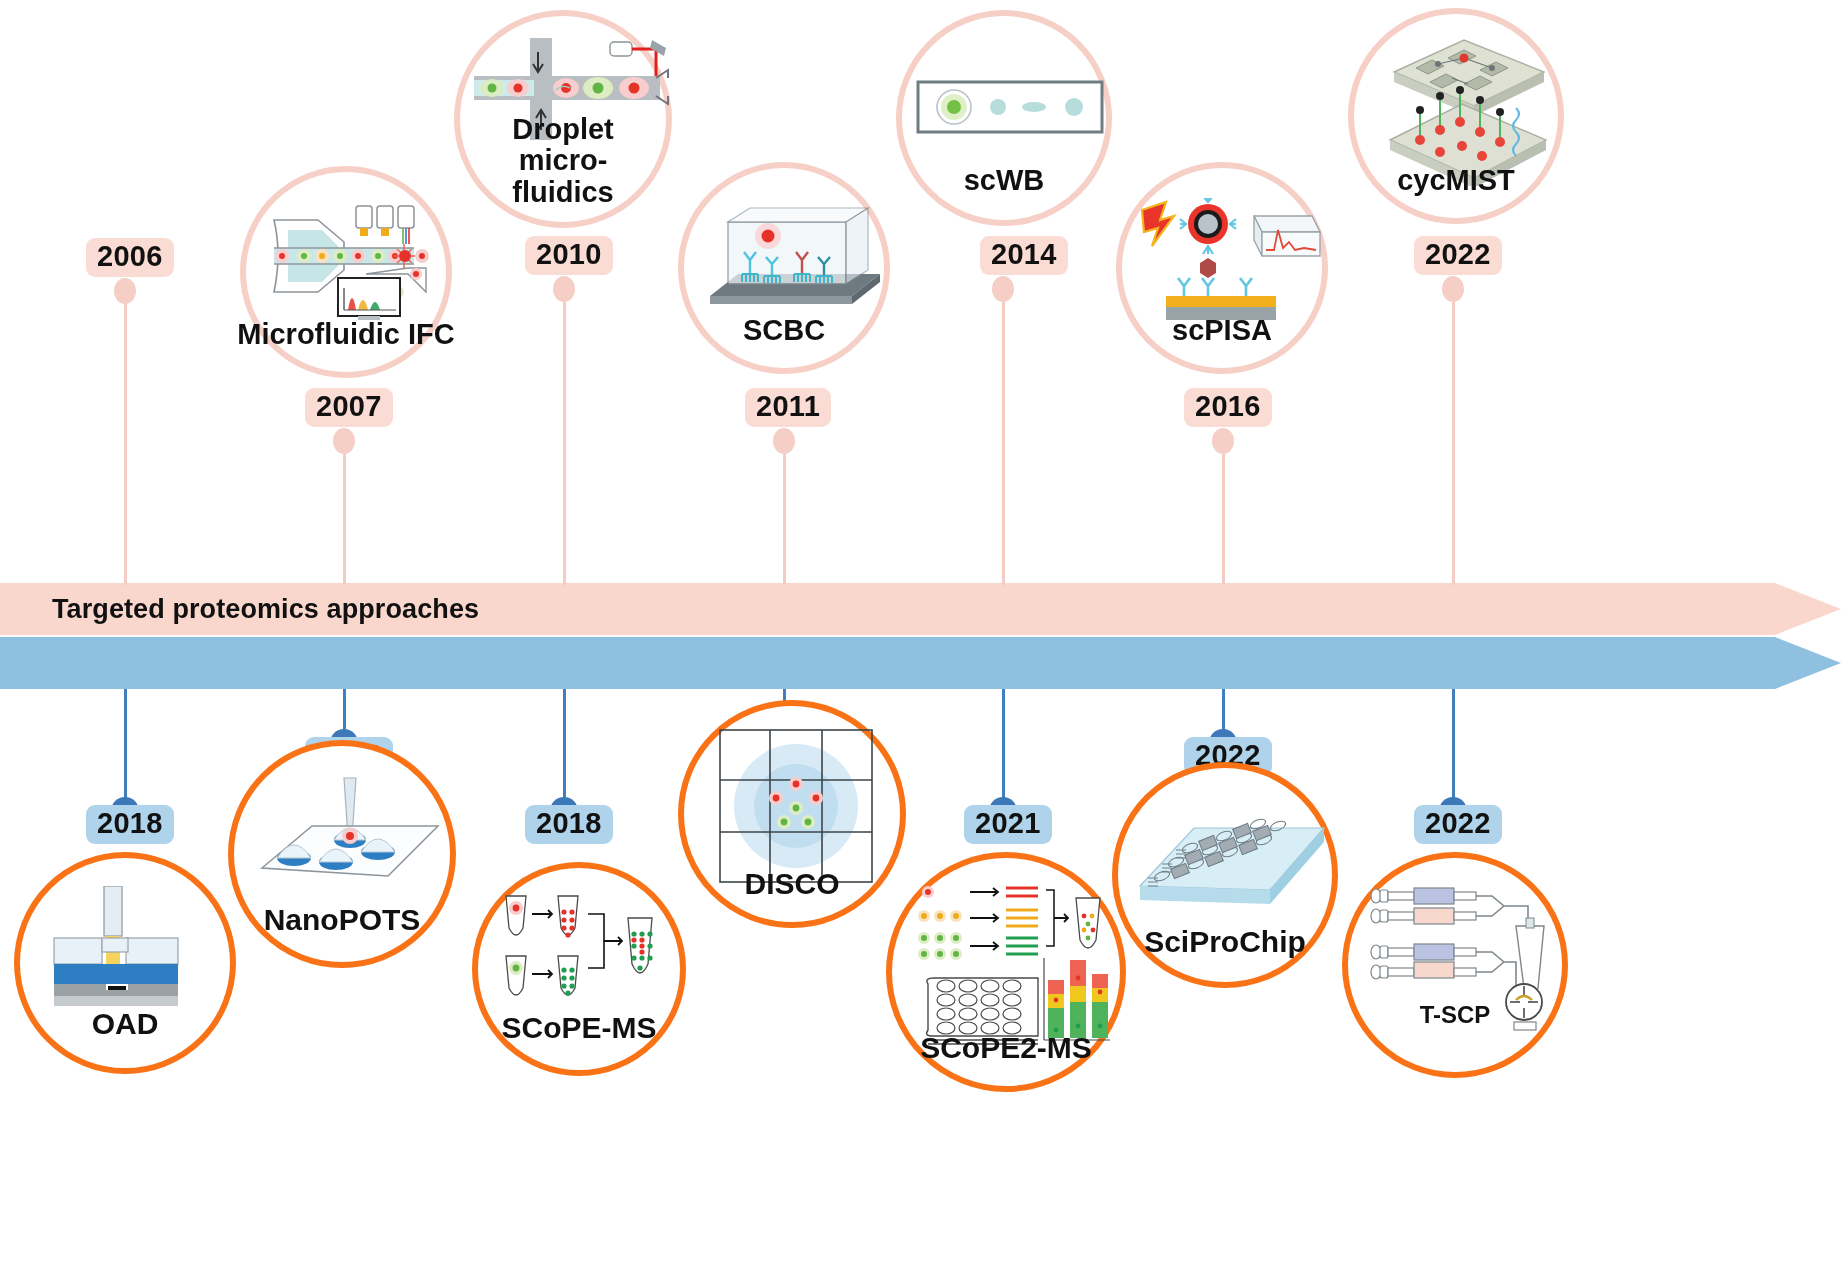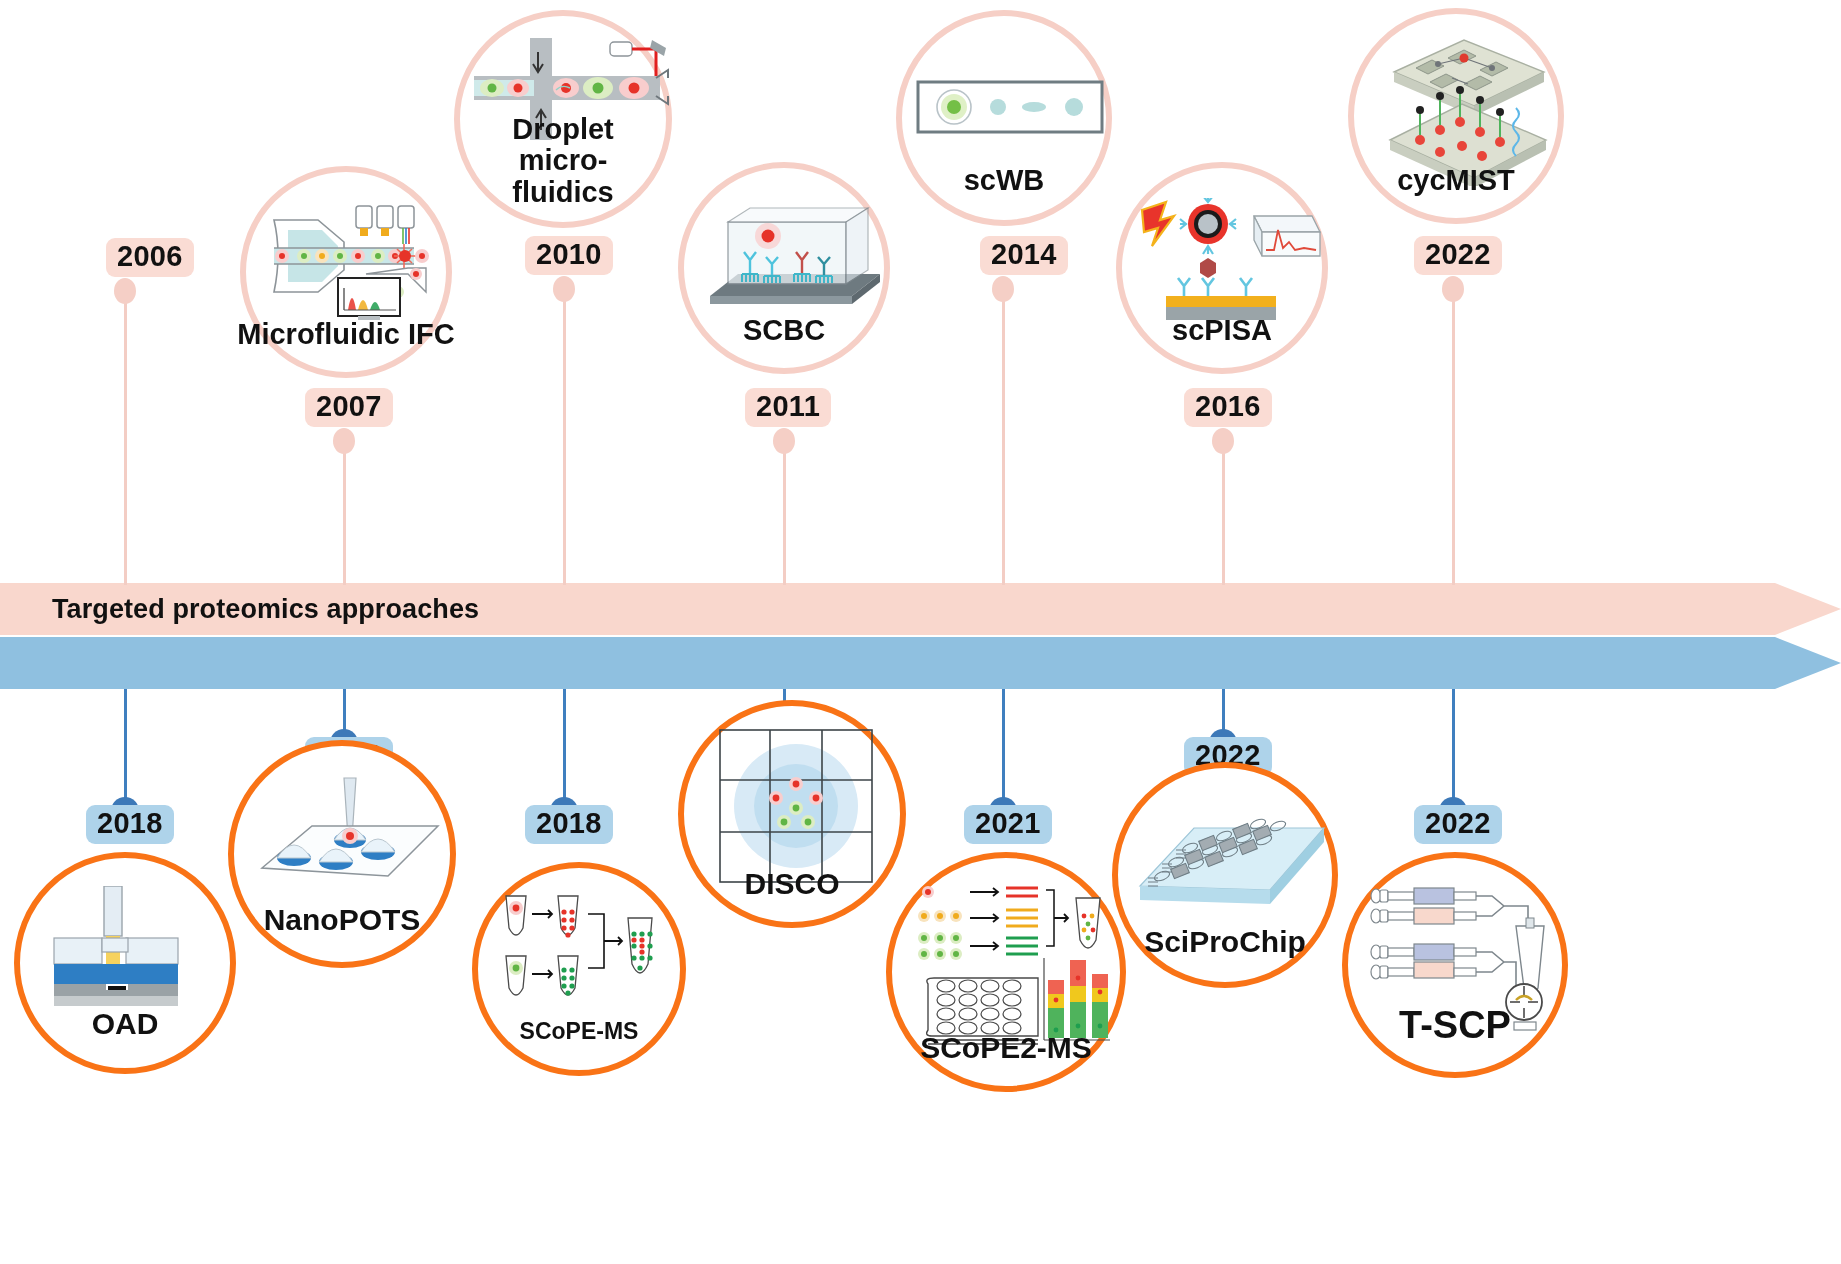--- a/index.html
+++ b/index.html
@@ -121,21 +121,21 @@
   <div class="stem pink" style="left:1452px; top:288px; height:297px;"></div>
 
   <div class="dot pink" style="left:114px; top:278px; width:22px; height:26px;"></div>
   <div class="dot pink" style="left:333px; top:428px; width:22px; height:26px;"></div>
   <div class="dot pink" style="left:553px; top:276px; width:22px; height:26px;"></div>
   <div class="dot pink" style="left:773px; top:428px; width:22px; height:26px;"></div>
   <div class="dot pink" style="left:992px; top:276px; width:22px; height:26px;"></div>
   <div class="dot pink" style="left:1212px; top:428px; width:22px; height:26px;"></div>
   <div class="dot pink" style="left:1442px; top:276px; width:22px; height:26px;"></div>
 
-  <div class="year pink" style="left:86px; top:238px;margin-left:20px;">
+  <div class="year pink" style="left:86px; top:238px;">
     <span>2006</span>
   </div>
   <div class="year pink" style="left:305px; top:388px;">
     <span>2007</span>
   </div>
   <div class="year pink" style="left:525px; top:236px;">
     <span>2010</span>
   </div>
   <div class="year pink" style="left:745px; top:388px;">
     <span>2011</span>
@@ -609,21 +609,21 @@
           </g>
           <g fill="#e63329">
             <circle cx="150" cy="50" r="2.6"></circle>
               <circle cx="150" cy="56" r="2.6"></circle>
             <circle cx="150" cy="62" r="2.6"></circle>
               <circle cx="142" cy="50" r="2.6"></circle>
           </g>
         </g>
       </svg>
     </div>
-    <div class="node-label" style="bottom:26px; font-size:23px;">SCoPE-MS</div>
+    <div class="node-label" style="bottom:26px; font-size:30px;">SCoPE-MS</div>
   </div>
 
   <div class="node blue" style="left:678px; top:700px; width:228px; height:228px;">
     <div class="art" style="left:34px; top:22px;">
       <svg width="156" height="156" viewBox="0 0 156 156">
         <circle cx="78" cy="78" r="62" fill="#d8eaf6"></circle>
         <circle cx="78" cy="78" r="42" fill="#c0def0"></circle>
         <g fill="none" stroke="#3d4448" stroke-width="1.6">
           <rect x="2" y="2" width="152" height="152"></rect>
           <line x1="52" y1="2" x2="52" y2="154"></line>
@@ -841,16 +841,16 @@
         <g stroke="#4a4a4a" stroke-width="1.6" fill="none">
           <path d="M158 104 L158 114"></path>
             <path d="M144 120 L154 120"></path>
           <path d="M162 120 L172 120"></path>
             <path d="M158 126 L158 136"></path>
         </g>
         <path d="M150 118 q8 -8 16 0" stroke="#c9a227" stroke-width="2.4" fill="none"></path>
         <rect x="148" y="140" width="22" height="8" fill="#fff" stroke="#7e878d" stroke-width="1.2"></rect>
       </svg>
     </div>
-    <div class="node-label" style="bottom:26px; font-size:38px;text-align:center;">T-SCP</div>
+    <div class="node-label" style="bottom:44px; font-size:24px;text-align:center;">T-SCP</div>
   </div>
 
 </div>
 
 </body></html>

